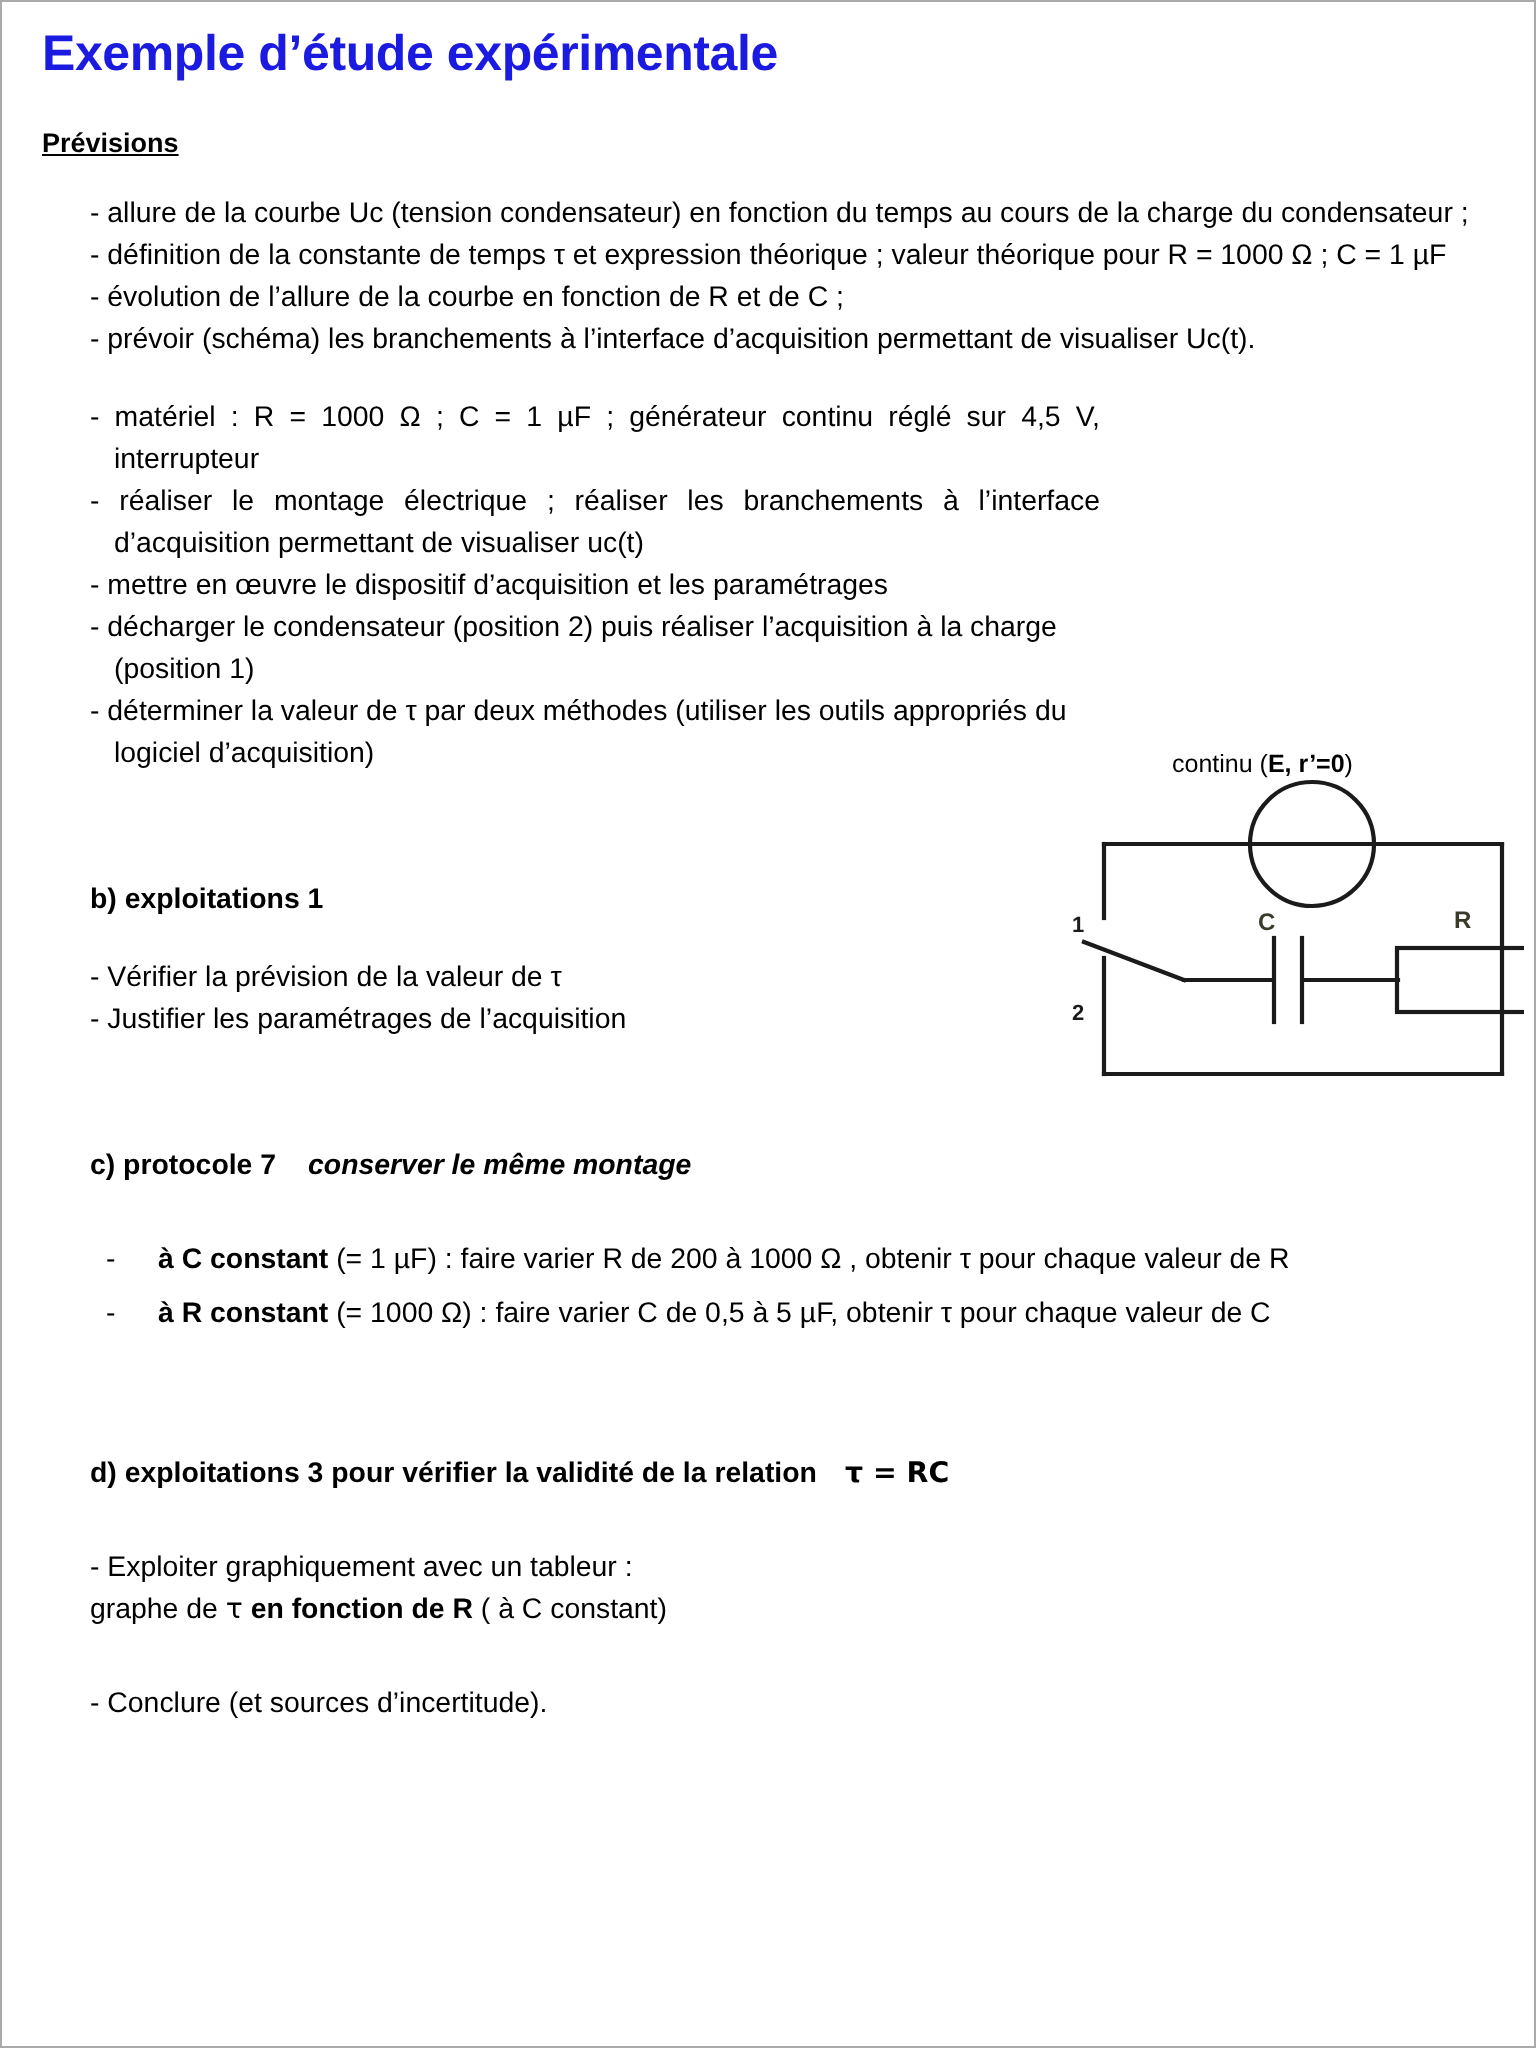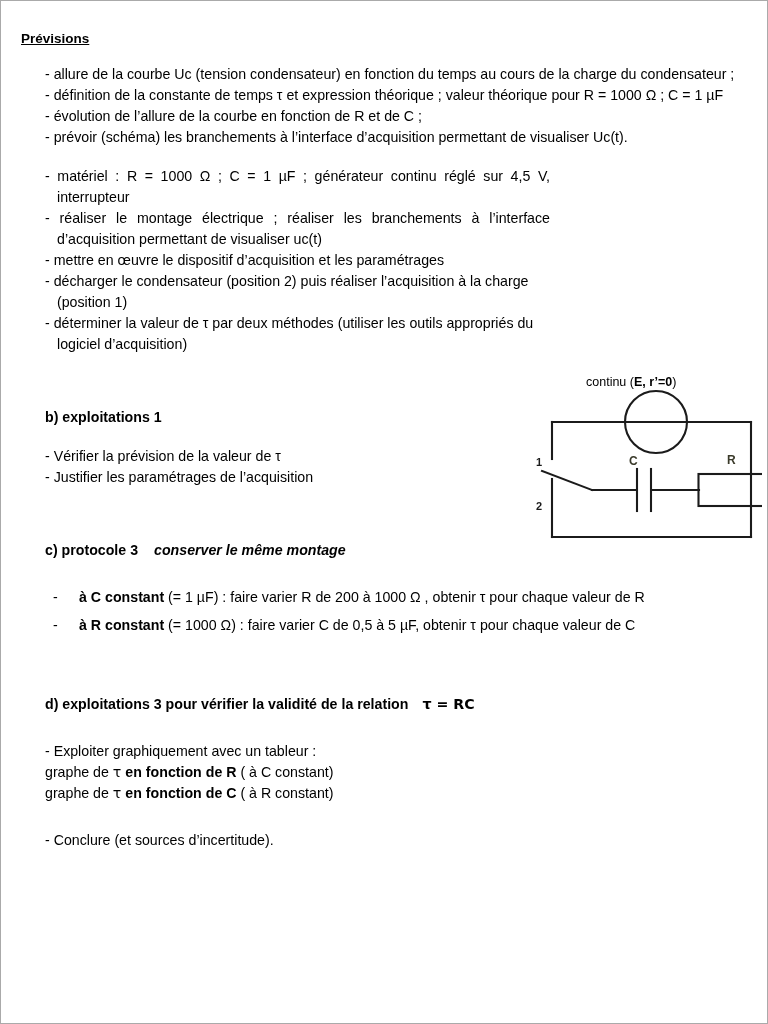--- a/index.html
+++ b/index.html
@@ -140,20 +140,21 @@
     left: 0;
     top: 0;
   }
 </style>
 </head>
 <body>
 
 <div id="page" style="border-color: rgb(170, 170, 170);">
   <div class="doc">
 
+    <div class="doc-title" style="color: rgb(26, 26, 224);">Exemple d’étude expérimentale</div>
 
     <div class="section-head">Prévisions</div>
 
     <div class="spacer-md"></div>
 
     <div class="block justified">
       <p class="hang">- allure de la courbe Uc (tension condensateur) en fonction du temps au cours de la charge du condensateur ;</p>
       <p class="hang">- définition de la constante de temps τ et expression théorique ; valeur théorique pour R = 1000 Ω ; C = 1 µF</p>
       <p class="hang">- évolution de l’allure de la courbe en fonction de R et de C ;</p>
       <p class="hang">- prévoir (schéma) les branchements à l’interface d’acquisition permettant de visualiser Uc(t).</p>
@@ -182,21 +183,21 @@
       <div class="spacer-md"></div>
       <p class="hang2">- Vérifier la prévision de la valeur de  τ</p>
       <p class="hang2">- Justifier les paramétrages de l’acquisition</p>
     </div>
 
     <div class="spacer-xl"></div>
     <div class="spacer-md"></div>
 
     <div class="block">
       <p class="sub-head">
-        <span>c) protocole 3</span><span class="ital">conserver le même montage</span>
+        <span>c) protocole 7</span><span class="ital">conserver le même montage</span>
       </p>
 
       <div class="spacer-lg"></div>
 
       <ul class="dash-list">
         <li>
           <span class="dash">-</span><b>à C constant</b><span> (= 1 µF) : faire varier R de 200  à 1000  Ω , obtenir τ pour chaque valeur de R</span>
         </li>
         <li>
           <span class="dash">-</span><b>à R constant</b><span> (= 1000 Ω) : faire varier C de 0,5  à 5  µF, obtenir τ pour chaque valeur de C</span>
@@ -213,23 +214,20 @@
       </p>
 
       <div class="spacer-lg"></div>
 
       <p class="hang2">- Exploiter graphiquement avec un tableur :</p>
 
       <p class="indent-graph">
         <span>graphe de </span><span class="tau-l">τ</span><b> en fonction de R</b><span> ( à C constant)</span>
       </p>
 
-      <p class="indent-graph">
-        <span>graphe de </span><span class="tau-l">τ</span><b> en fonction de C</b><span> ( à R constant)</span>
-      </p>
 
       <div class="spacer-lg"></div>
 
       <p class="hang2">- Conclure (et sources d’incertitude).</p>
     </div>
 
   </div>
 
   <div id="circuit-figure">
 

